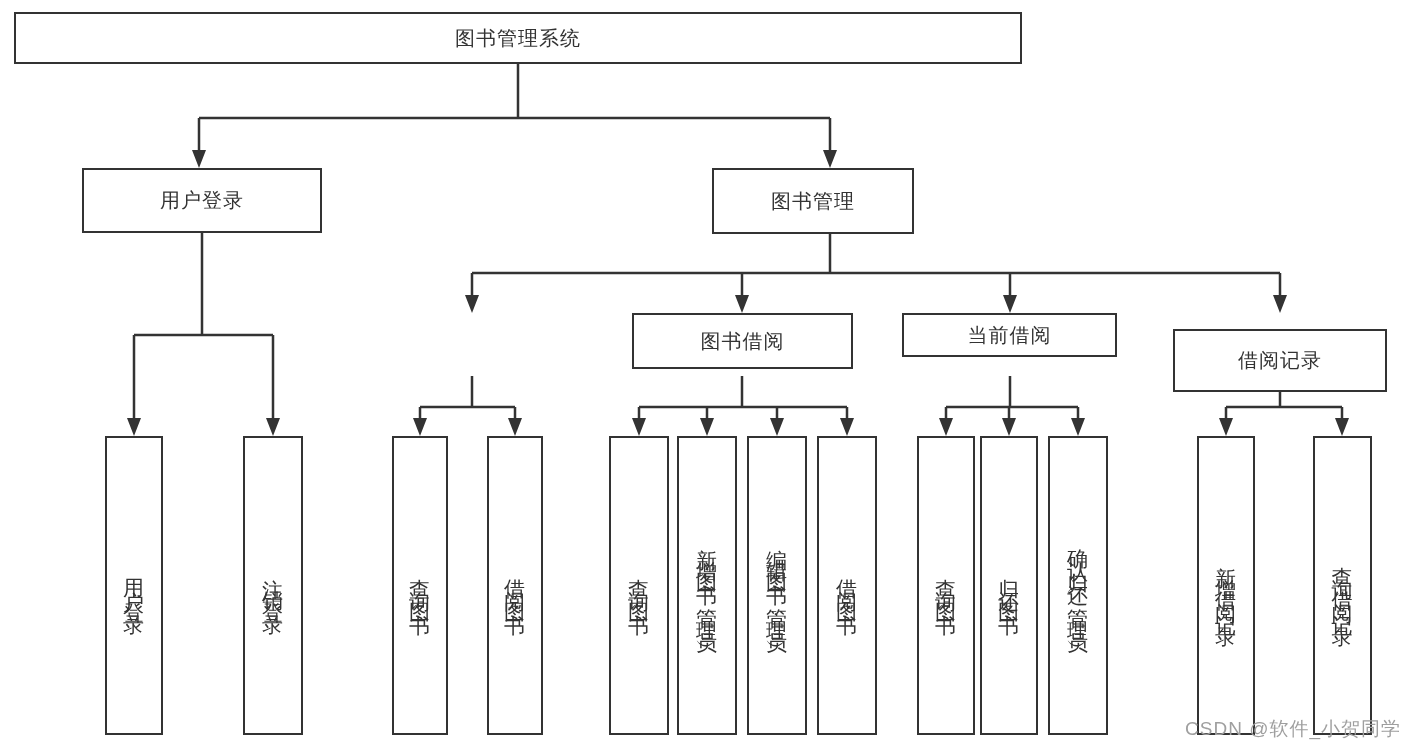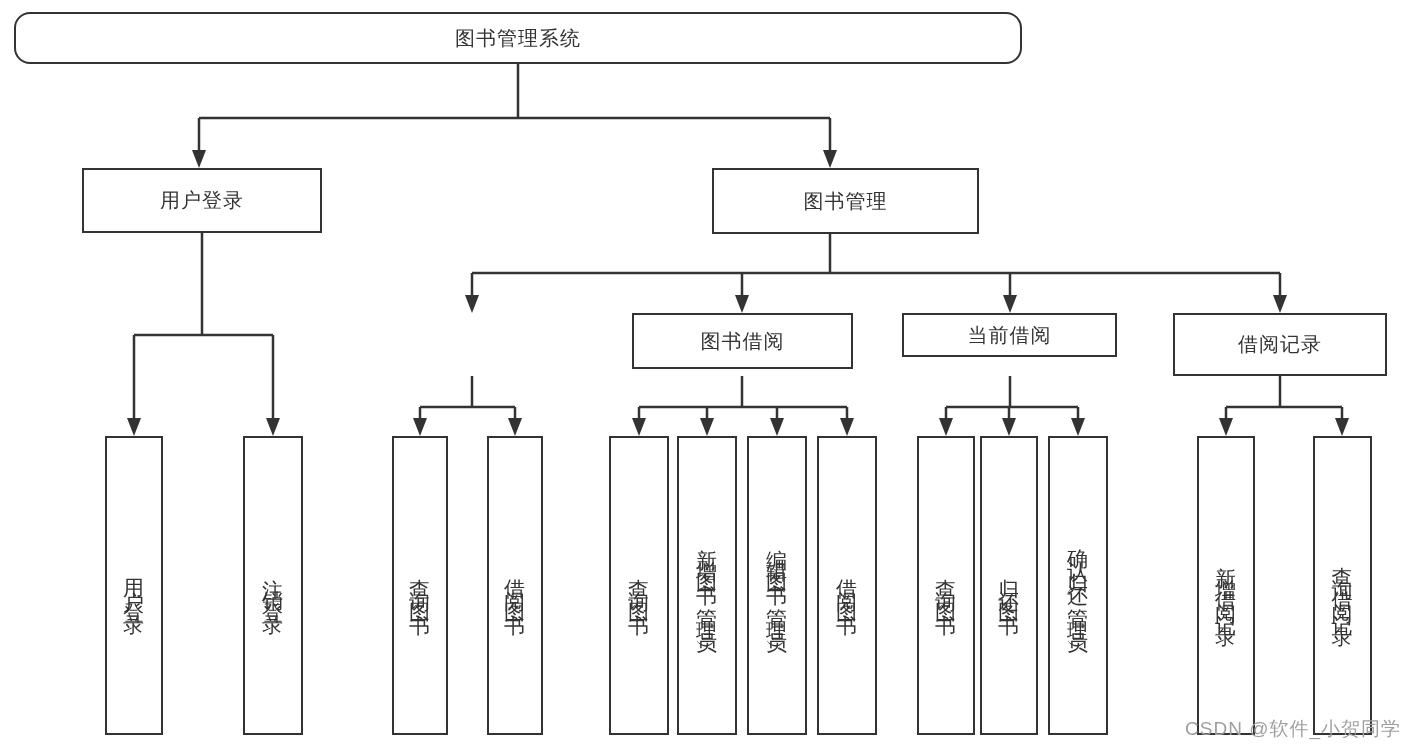--- a/index.html
+++ b/index.html
@@ -73,38 +73,38 @@
              M465 295L479 295L472 313Z M735 295L749 295L742 313Z
              M1003 295L1017 295L1010 313Z M1273 295L1287 295L1280 313Z
              M413 418L427 418L420 436Z M508 418L522 418L515 436Z
              M632 418L646 418L639 436Z M700 418L714 418L707 436Z
              M770 418L784 418L777 436Z M840 418L854 418L847 436Z
              M939 418L953 418L946 436Z M1002 418L1016 418L1009 436Z
              M1071 418L1085 418L1078 436Z
              M1219 418L1233 418L1226 436Z M1335 418L1349 418L1342 436Z"></path>
   </svg>
 
-  <div class="box" style="left:14px; top:12px; width:1008px; height:52px;border-radius:16px;">
+  <div class="box" style="left:14px; top:12px; width:1008px; height:52px;">
     <span class="hlabel">图书管理系统</span>
   </div>
 
   <div class="box" style="left:82px; top:168px; width:240px; height:65px;">
     <span class="hlabel">用户登录</span>
   </div>
-  <div class="box" style="left:712px; top:168px; width:267px; height:66px;">
+  <div class="box" style="left:712px; top:168px; width:202px; height:66px;">
     <span class="hlabel">图书管理</span>
   </div>
 
   <div class="box" style="left:632px; top:313px; width:221px; height:56px;">
     <span class="hlabel">图书借阅</span>
   </div>
   <div class="box" style="left:902px; top:313px; width:215px; height:44px;">
     <span class="hlabel">当前借阅</span>
   </div>
-  <div class="box" style="left:1173px; top:313px; width:214px; height:63px;text-align:center;">
+  <div class="box" style="left:1173px; top:329px; width:214px; height:63px;text-align:center;">
     <span class="hlabel">借阅记录</span>
   </div>
 
   <div class="box vbox" style="left:105px; top:436px; width:58px; height:299px;">
     <span class="vlabel">用户登录</span>
   </div>
   <div class="box vbox" style="left:243px; top:436px; width:60px; height:299px;">
     <span class="vlabel">注销登录</span>
   </div>
 

